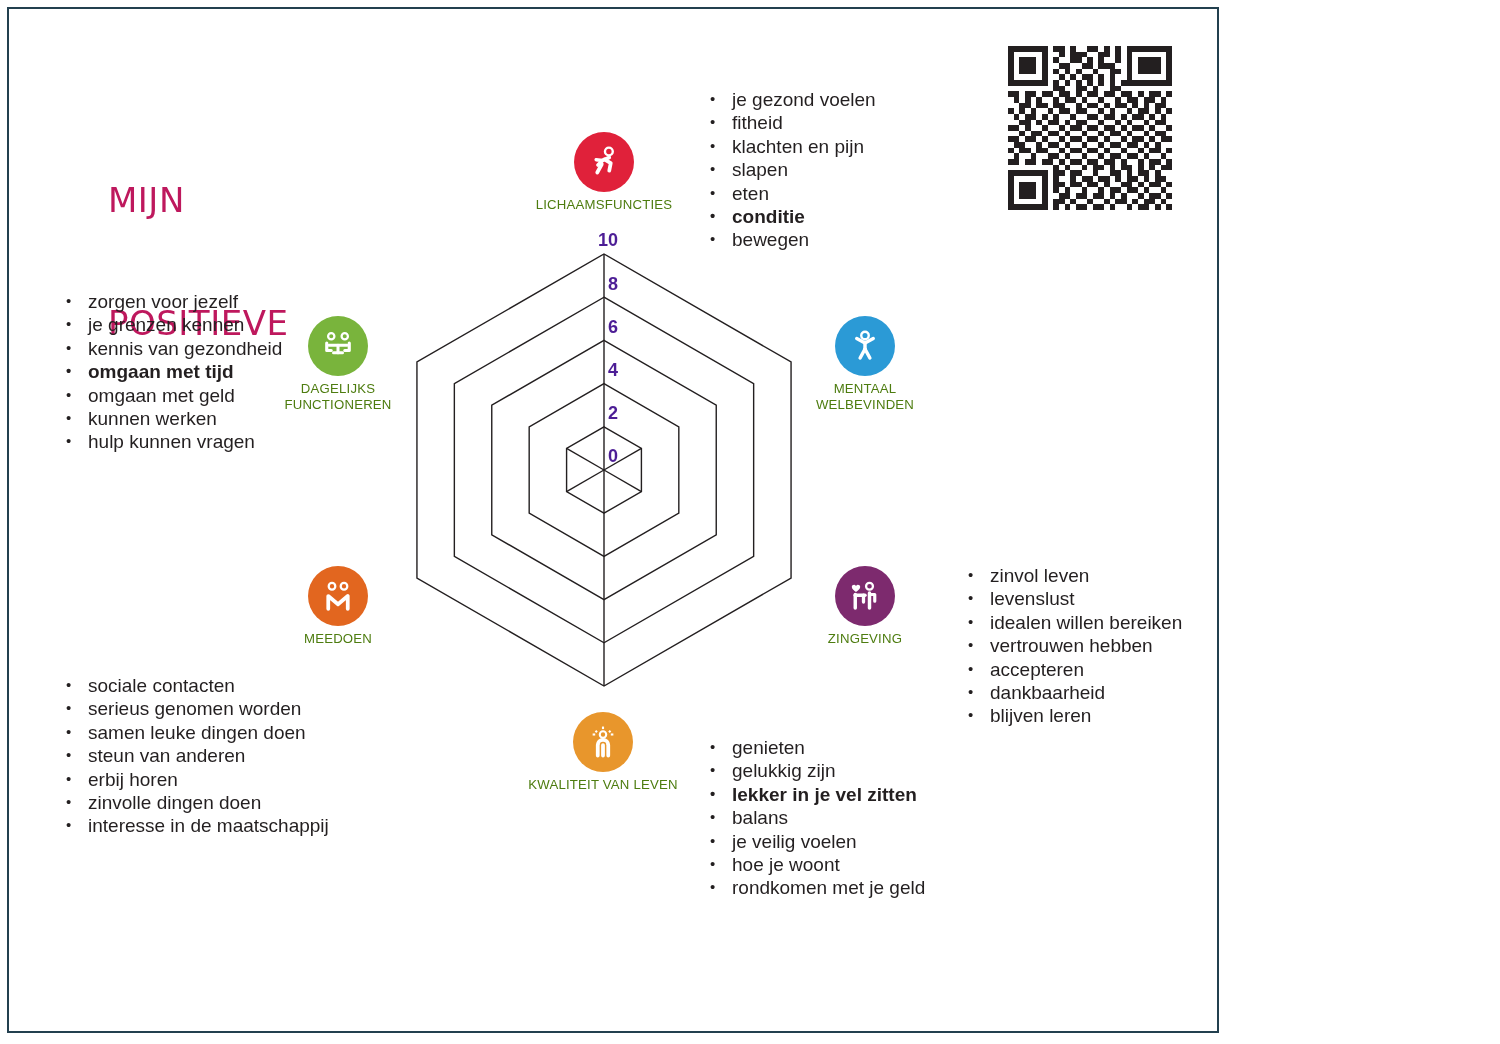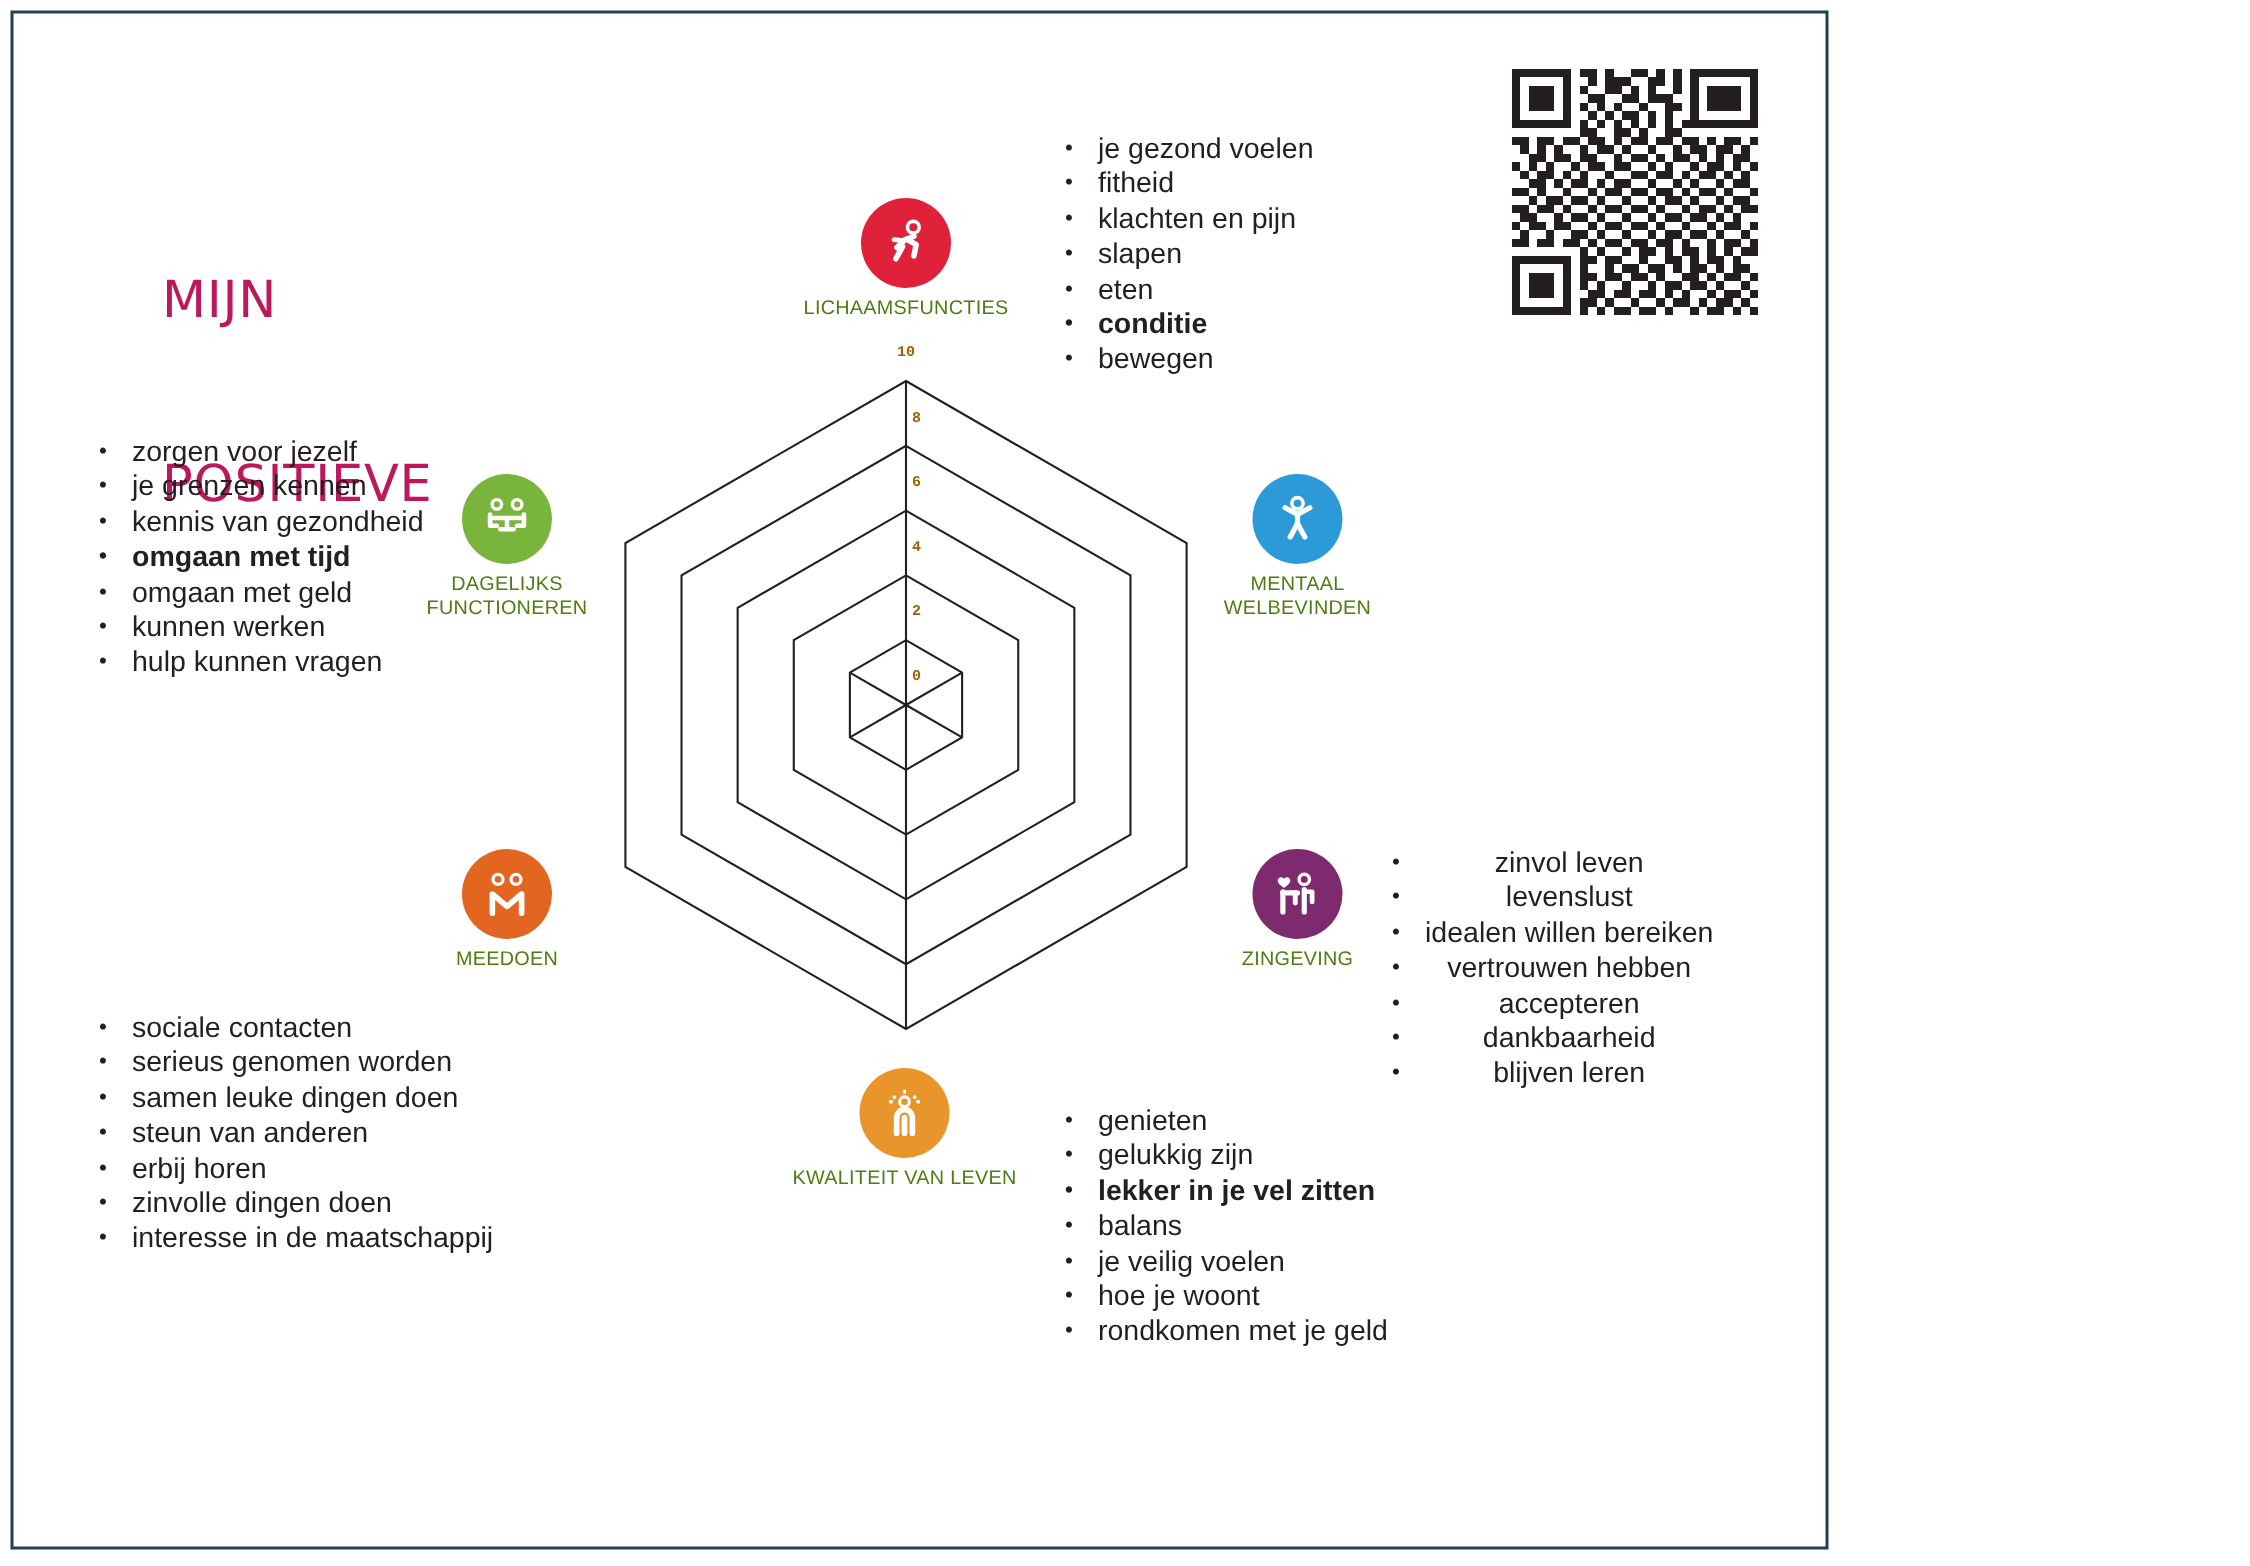--- a/index.html
+++ b/index.html
@@ -66,21 +66,21 @@
     position: absolute;
     left: 4px;
     top: -1px;
     font-size: 15px;
     color: #231f20;
   }
   .blist li.bold { font-weight: bold; }
 
   #list-lichaam      { left: 706px; top: 88px;  }
   #list-mentaal      { left: 936px; top: 277px; }
-  #list-zingeving    { left: 924px; top: 564px; text-align: center; }
+  #list-zingeving    { left: 964px; top: 564px; }
   #list-kwaliteit    { left: 706px; top: 736px; }
   #list-meedoen      { left: 62px;  top: 674px; }
   #list-dagelijks    { left: 62px;  top: 290px; }
 
   
   .pillar {
     position: absolute;
     text-align: center;
     width: 190px;
   }
@@ -109,25 +109,24 @@
   #pillar-dagelijks { left: 243px; top: 316px; }
 
   
   #radar {
     position: absolute;
     left: 380px;
     top: 230px;
   }
   .tickval {
     position: absolute;
-    font-size: 10px;
+    font-size: 18px;
     font-weight: bold;
-    color: #a16207;
+    color: #4c1d95;
     text-align: left;
-    font-family: Liberation Mono, monospace;
   }
 
   
   #qr {
     position: absolute;
     left: 1008px;
     top: 46px;
     width: 164px;
     height: 164px;
   }

